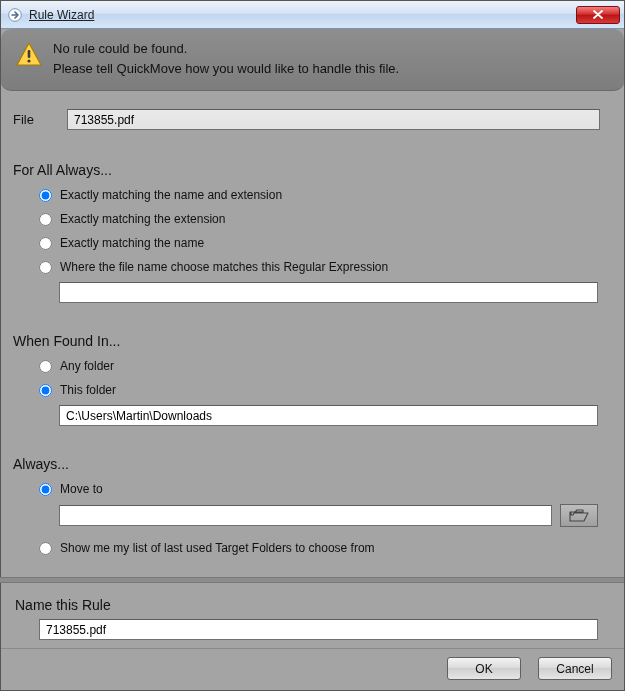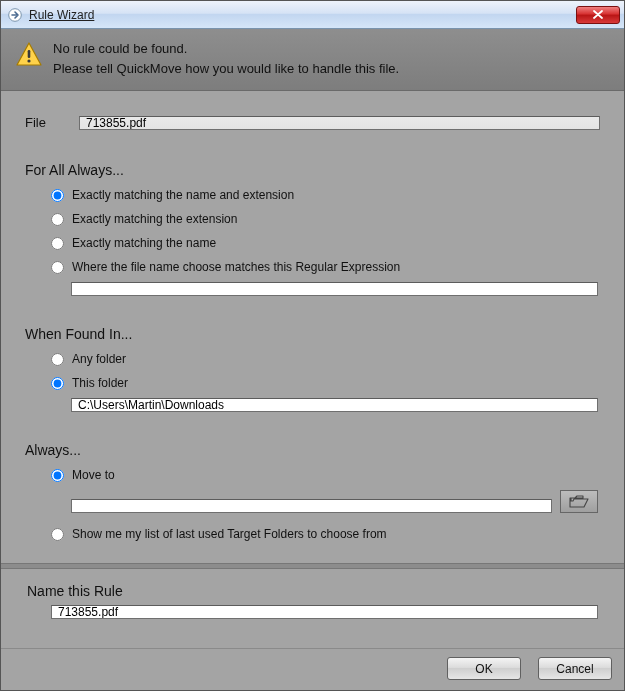--- a/index.html
+++ b/index.html
@@ -46,39 +46,39 @@
     font-weight: bold;
     cursor: default;
   }
   .banner {
     background: linear-gradient(to bottom, #8e8e8e 0%, #7d7d7d 100%);
     border-bottom: 1px solid #6a6a6a;
     padding: 10px 14px 12px 14px;
     display: flex;
     align-items: flex-start;
     color: #111;
+    border-radius: 10px;
   }
   .banner .warn-icon {
     width: 28px; height: 28px;
     margin-right: 10px;
     margin-top: 2px;
   }
   .banner .msg { line-height: 1.5; font-size: 13px; }
   .body {
     flex: 1;
-    padding: 12px 24px 4px 24px;
+    padding: 12px 24px 4px 12px;
     display: flex;
     flex-direction: column;
-    margin-top: 6px;
   }
   .row { display: flex; align-items: center; margin-bottom: 6px; }
   .label-left { width: 54px; font-size: 13px; color: #111; }
   .text-input {
     flex: 1;
-    height: 14px;
+    height: 21px;
     border: 1px solid #6f6f6f;
     border-top-color: #5c5c5c;
     background: linear-gradient(to bottom, #e9e9e9 0%, #e3e3e3 100%);
     padding: 2px 6px;
     font-size: 12px;
     font-family: inherit;
     color: #000;
   }
   .text-input.light {
     background: #fff;
@@ -101,21 +101,21 @@
   .radio-row input[type=radio] {
     margin-right: 8px;
     width: 13px; height: 13px;
   }
   .sub-input-row {
     padding-left: 46px;
     padding-right: 2px;
     margin-top: 4px;
     margin-bottom: 4px;
     display: flex;
-    align-items: flex-end;
+    align-items: center;
   }
   .sub-input-row .text-input { flex: 1; }
   .browse-btn {
     width: 38px; height: 23px;
     margin-left: 8px;
     border: 1px solid #666;
     background: linear-gradient(to bottom, #bdbdbd 0%, #9f9f9f 100%);
     display: flex; align-items: center; justify-content: center;
     cursor: default;
   }

